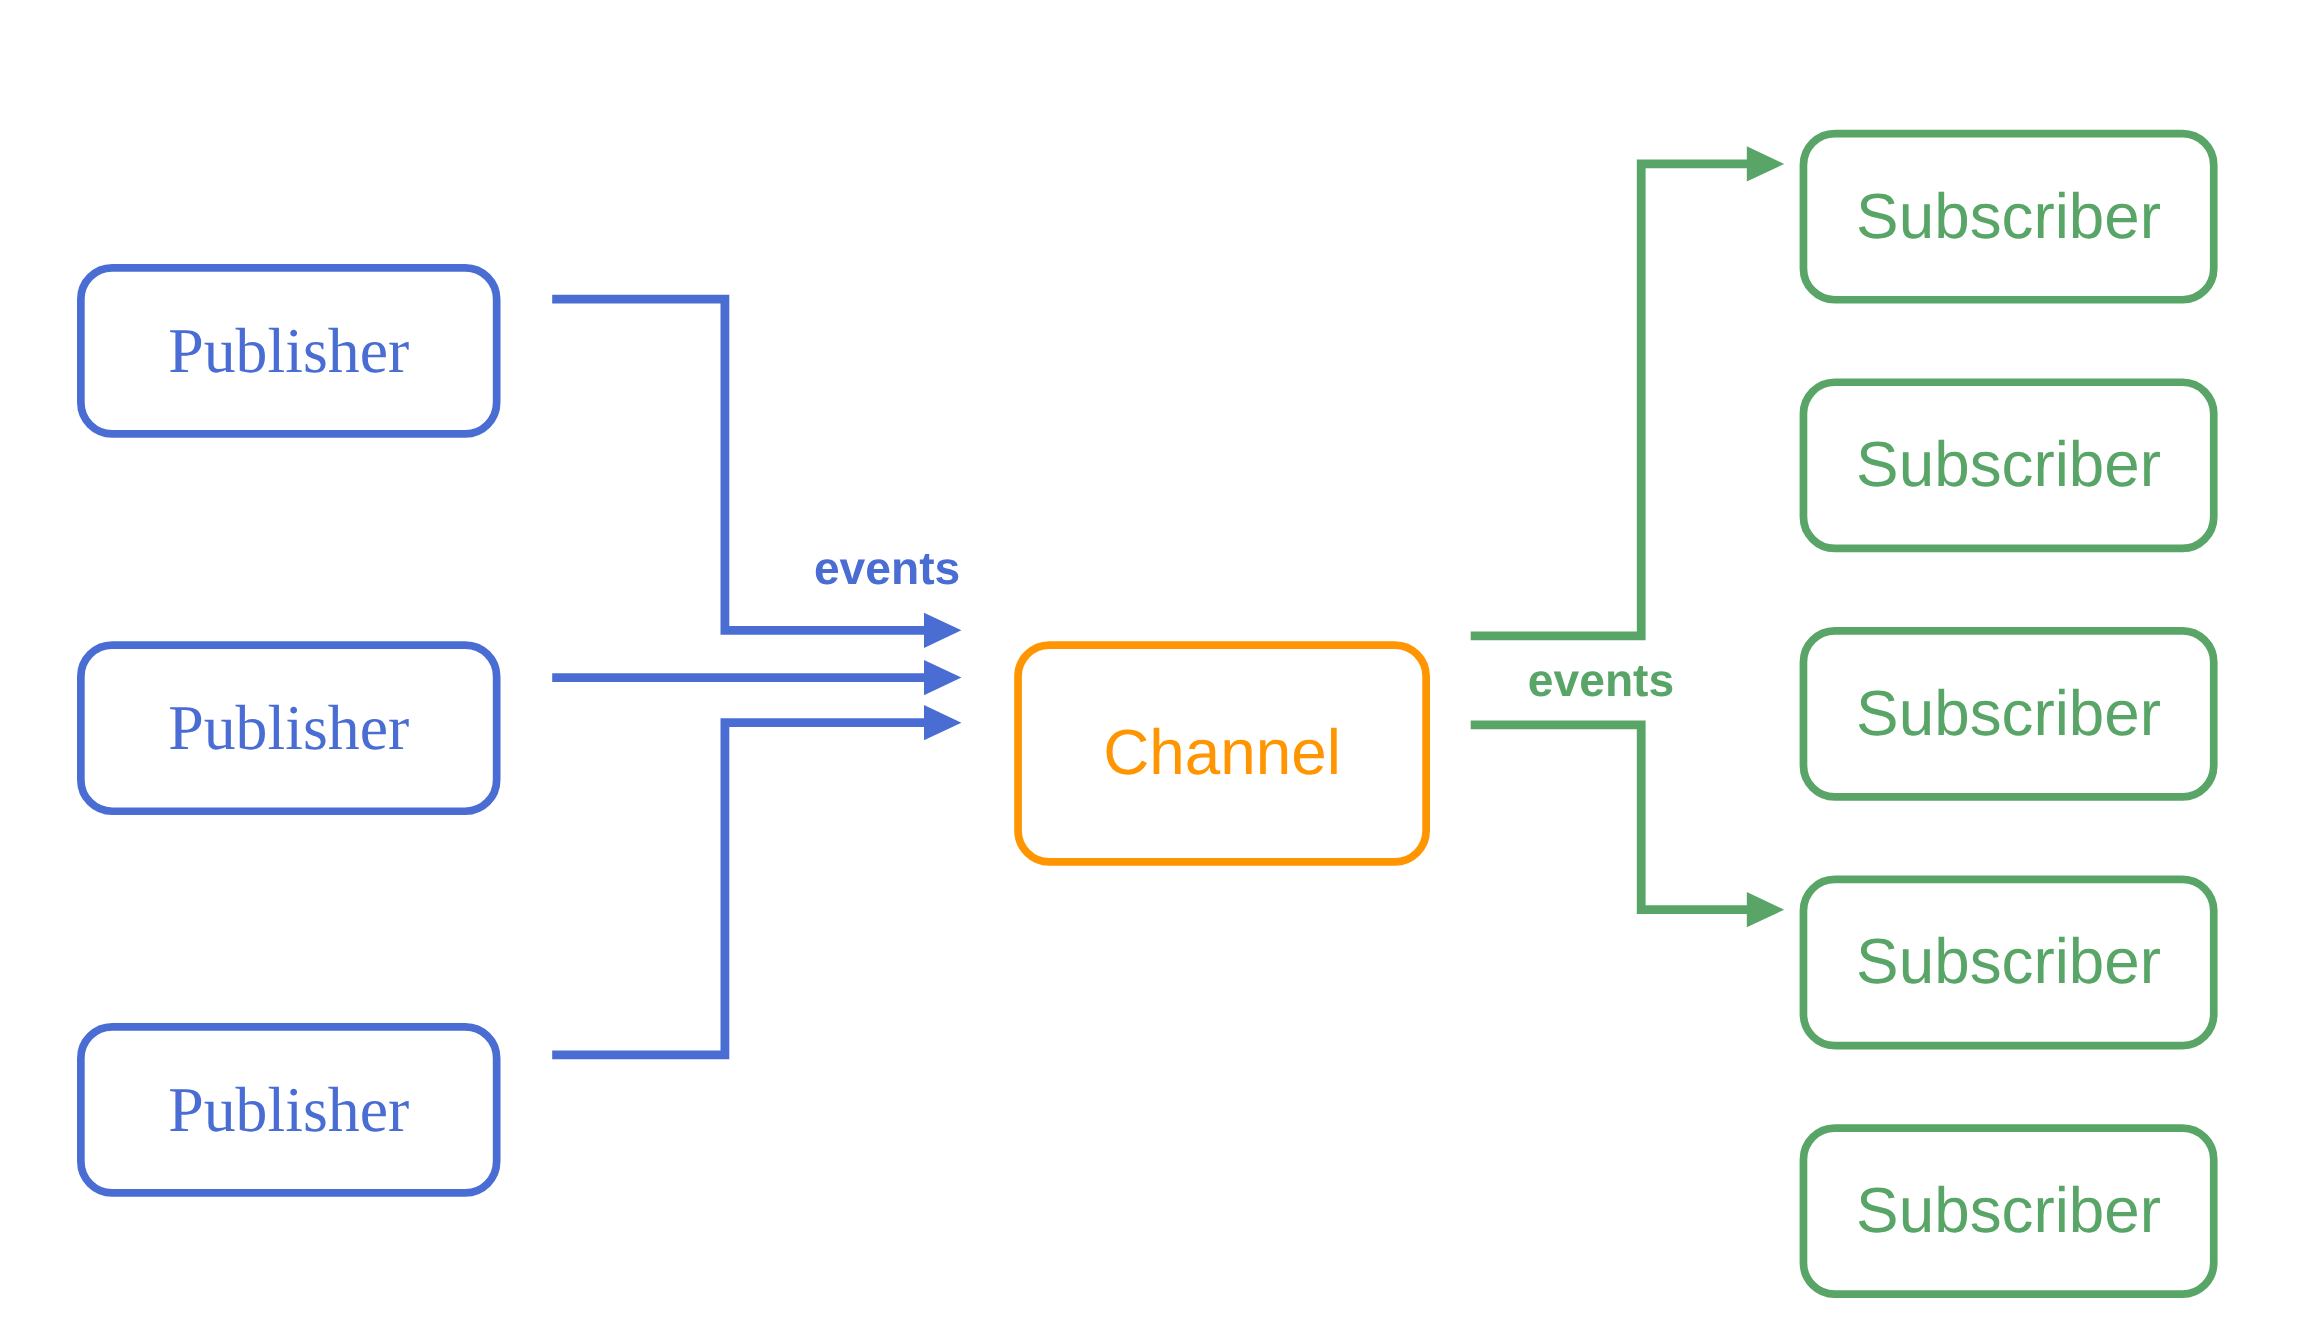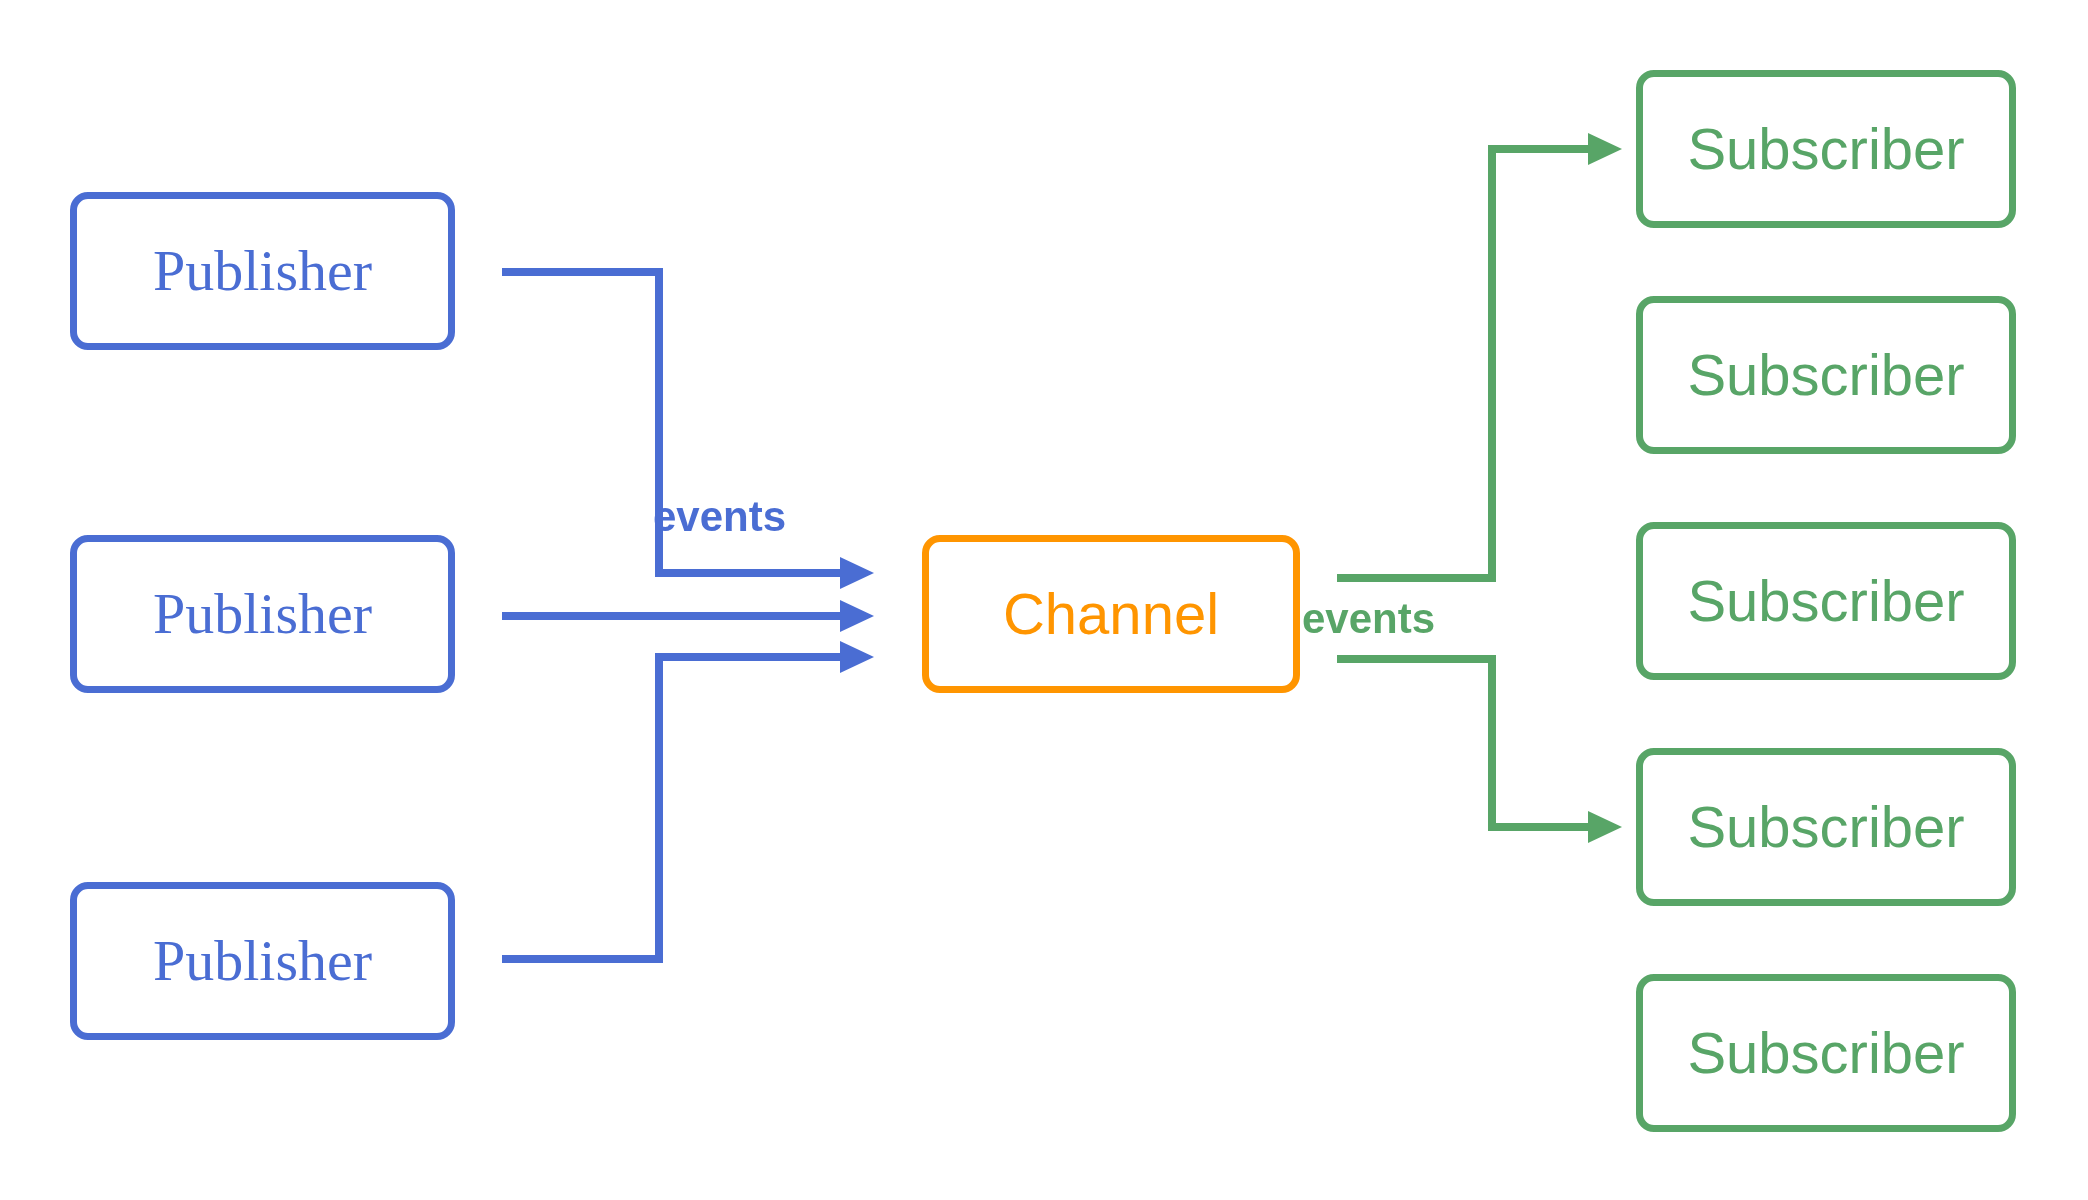--- a/index.html
+++ b/index.html
@@ -26,55 +26,56 @@
   }
   .edges-blue polyline { stroke: var(--publisher); }
   .edges-blue polygon  { fill: var(--publisher); }
   .edges-green polyline { stroke: var(--subscriber); }
   .edges-green polygon  { fill: var(--subscriber); }
 
   .node {
     position: absolute;
     box-sizing: border-box;
     border: 7px solid;
-    border-radius: 18px;
+    border-radius: 32px;
     background: #ffffff;
     display: flex;
     align-items: center;
     justify-content: center;
     font-size: 58px;
     line-height: 1;
+    margin-top: 48px;
   }
   .publisher {
     left: 70px;
     width: 385px;
     height: 158px;
     border-color: var(--publisher);
     color: var(--publisher);
     font-family: Liberation Serif, serif;
   }
   .channel {
     left: 922px;
     top: 535px;
     width: 378px;
-    height: 158px;
+    height: 204px;
     border-color: var(--channel);
     color: var(--channel);
   }
   .subscriber {
     left: 1636px;
     width: 380px;
     height: 158px;
     border-color: var(--subscriber);
     color: var(--subscriber);
   }
   .edge-label {
     position: absolute;
     width: 220px;
-    text-align: left;
+    text-align: right;
     font-size: 42px;
     font-weight: bold;
     line-height: 1;
   }
   .label-publish {
     left: 653px;
     top: 496px;
     color: var(--publisher);
   }
   .label-subscribe {

